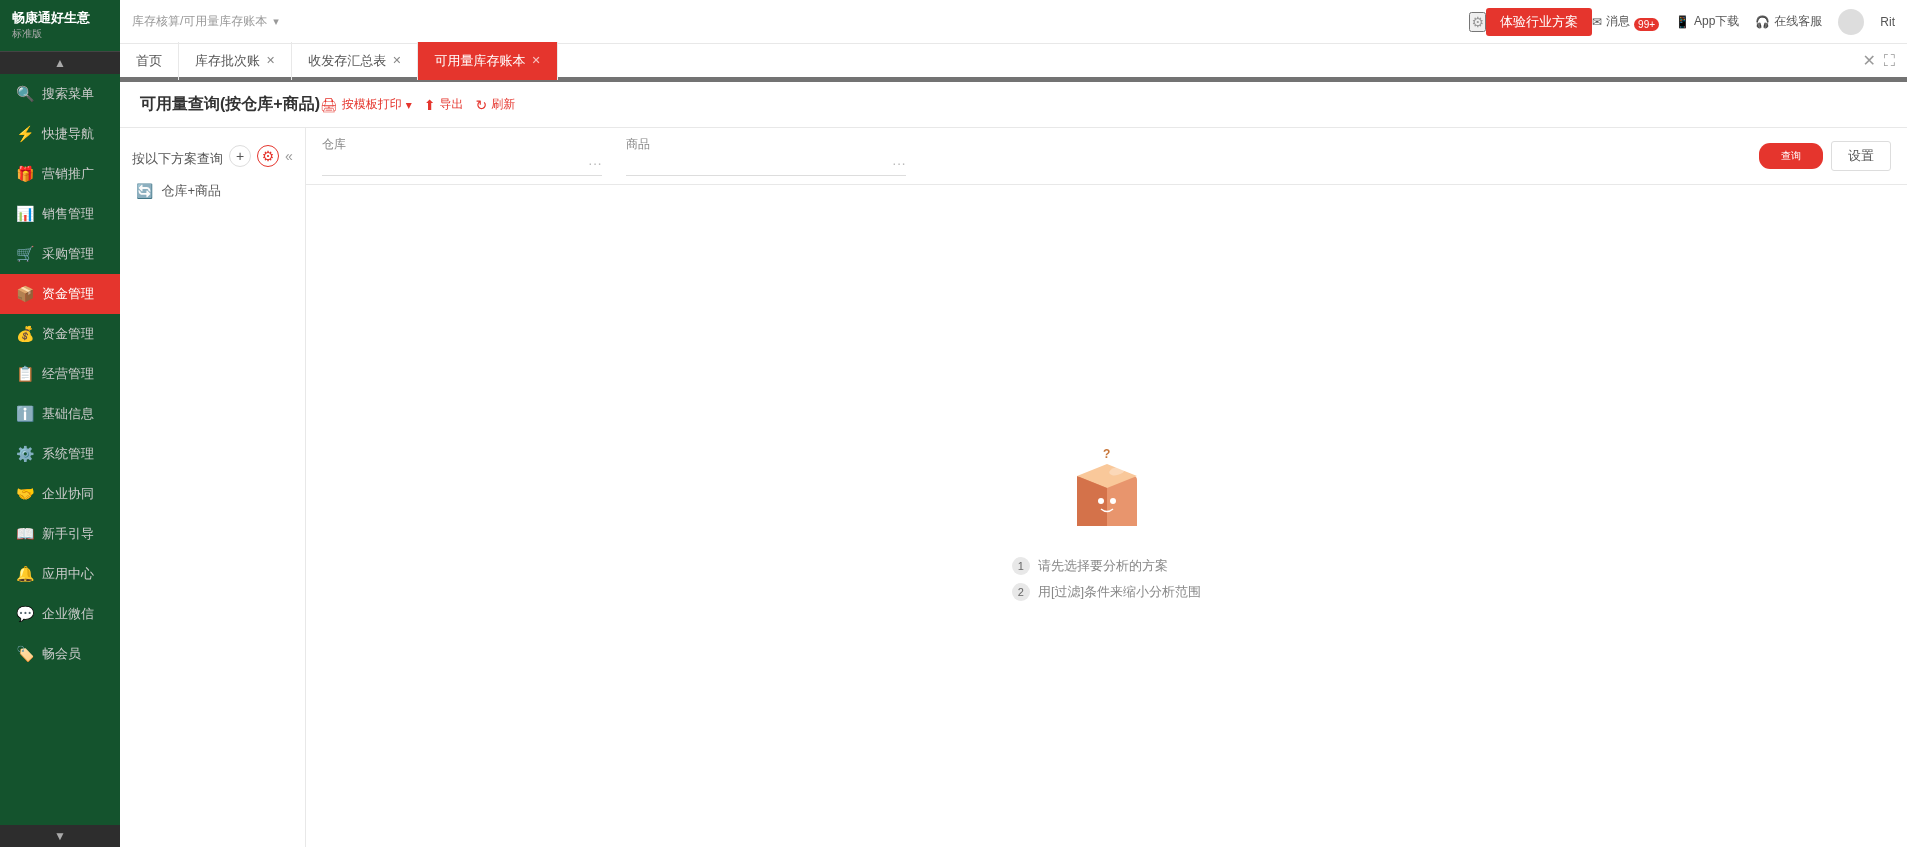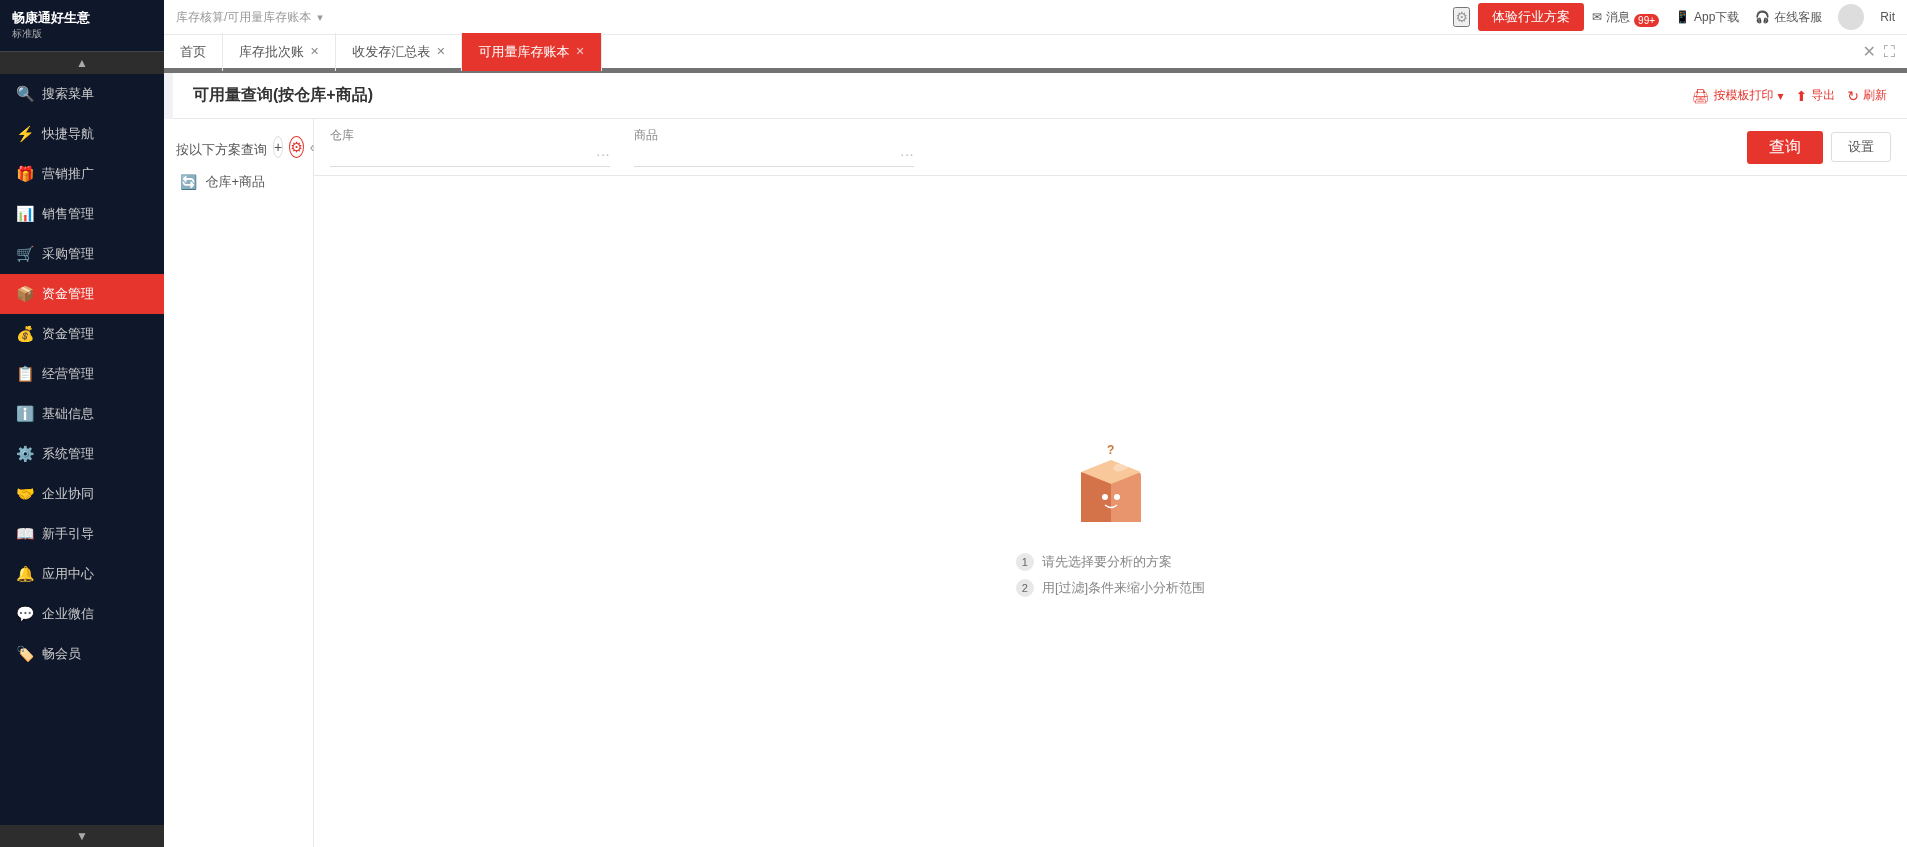--- a/index.html
+++ b/index.html
@@ -1,21 +1,21 @@
 <!DOCTYPE html>
 <html><head>
   <meta charset="utf-8">
   <style>
     * { margin: 0; padding: 0; box-sizing: border-box; }
     body { font-family: 'PingFang SC', 'Microsoft YaHei', sans-serif; font-size: 13px; background: #f0f2f5; display: flex; height: 847px; overflow: hidden; }
 
     
     .sidebar {
-      width: 164px;
-      background: #0f172a;
+      width: 120px;
+      background: #14532d;
       color: #ccc;
       display: flex;
       flex-direction: column;
       flex-shrink: 0;
       height: 100%;
       overflow: hidden;
     }
     .sidebar-logo {
       padding: 10px 12px;
       border-bottom: 1px solid #444;
@@ -59,27 +59,27 @@
     
     .main {
       flex: 1;
       display: flex;
       flex-direction: column;
       overflow: hidden;
     }
 
     
     .topbar {
-      height: 35px;
+      height: 44px;
       background: #fff;
       display: flex;
       align-items: center;
       padding: 0 12px;
       border-bottom: 1px solid #e8e8e8;
-      gap: 8px;
+      gap: 0;
       flex-shrink: 0;
       justify-content: center;
     }
     .topbar-breadcrumb {
       display: flex;
       align-items: center;
       gap: 6px;
       flex: 1;
     }
     .topbar-breadcrumb-text {
@@ -191,23 +191,22 @@
       display: flex;
       flex-direction: column;
     }
 
     
     .page-header {
       background: #fff;
       padding: 12px 20px;
       display: flex;
       align-items: center;
-      justify-content: space-between;
+      justify-content: flex-start;
       border-bottom: 1px solid #e8e8e8;
-      margin-left: 9px;
     }
     .page-title {
       font-size: 16px;
       font-weight: 600;
       color: #333;
     }
     .page-actions {
       display: flex;
       align-items: center;
       gap: 12px;
@@ -298,21 +297,21 @@
       color: #666;
       flex-shrink: 0;
     }
 
     .main-body {
       display: flex;
       flex: 1;
       overflow: hidden;
     }
     .scheme-sidebar-panel {
-      width: 150px;
+      width: 186px;
       background: #fff;
       border-right: 1px solid #e8e8e8;
       flex-shrink: 0;
       padding: 6px 0;
     }
 
     .content-right {
       flex: 1;
       display: flex;
       flex-direction: column;
@@ -361,22 +360,22 @@
     .more-dots {
       color: #bbb;
       font-size: 14px;
       cursor: pointer;
     }
     .btn-query {
       background: #e5352d;
       color: #fff;
       border: none;
       padding: 6px 22px;
-      border-radius: 3px;
-      font-size: 16px;
+      border-radius: 11px;
+      font-size: 10px;
       cursor: pointer;
     }
     .btn-set {
       background: #fff;
       color: #555;
       border: 1px solid #ddd;
       padding: 5px 16px;
       border-radius: 3px;
       font-size: 13px;
       cursor: pointer;

